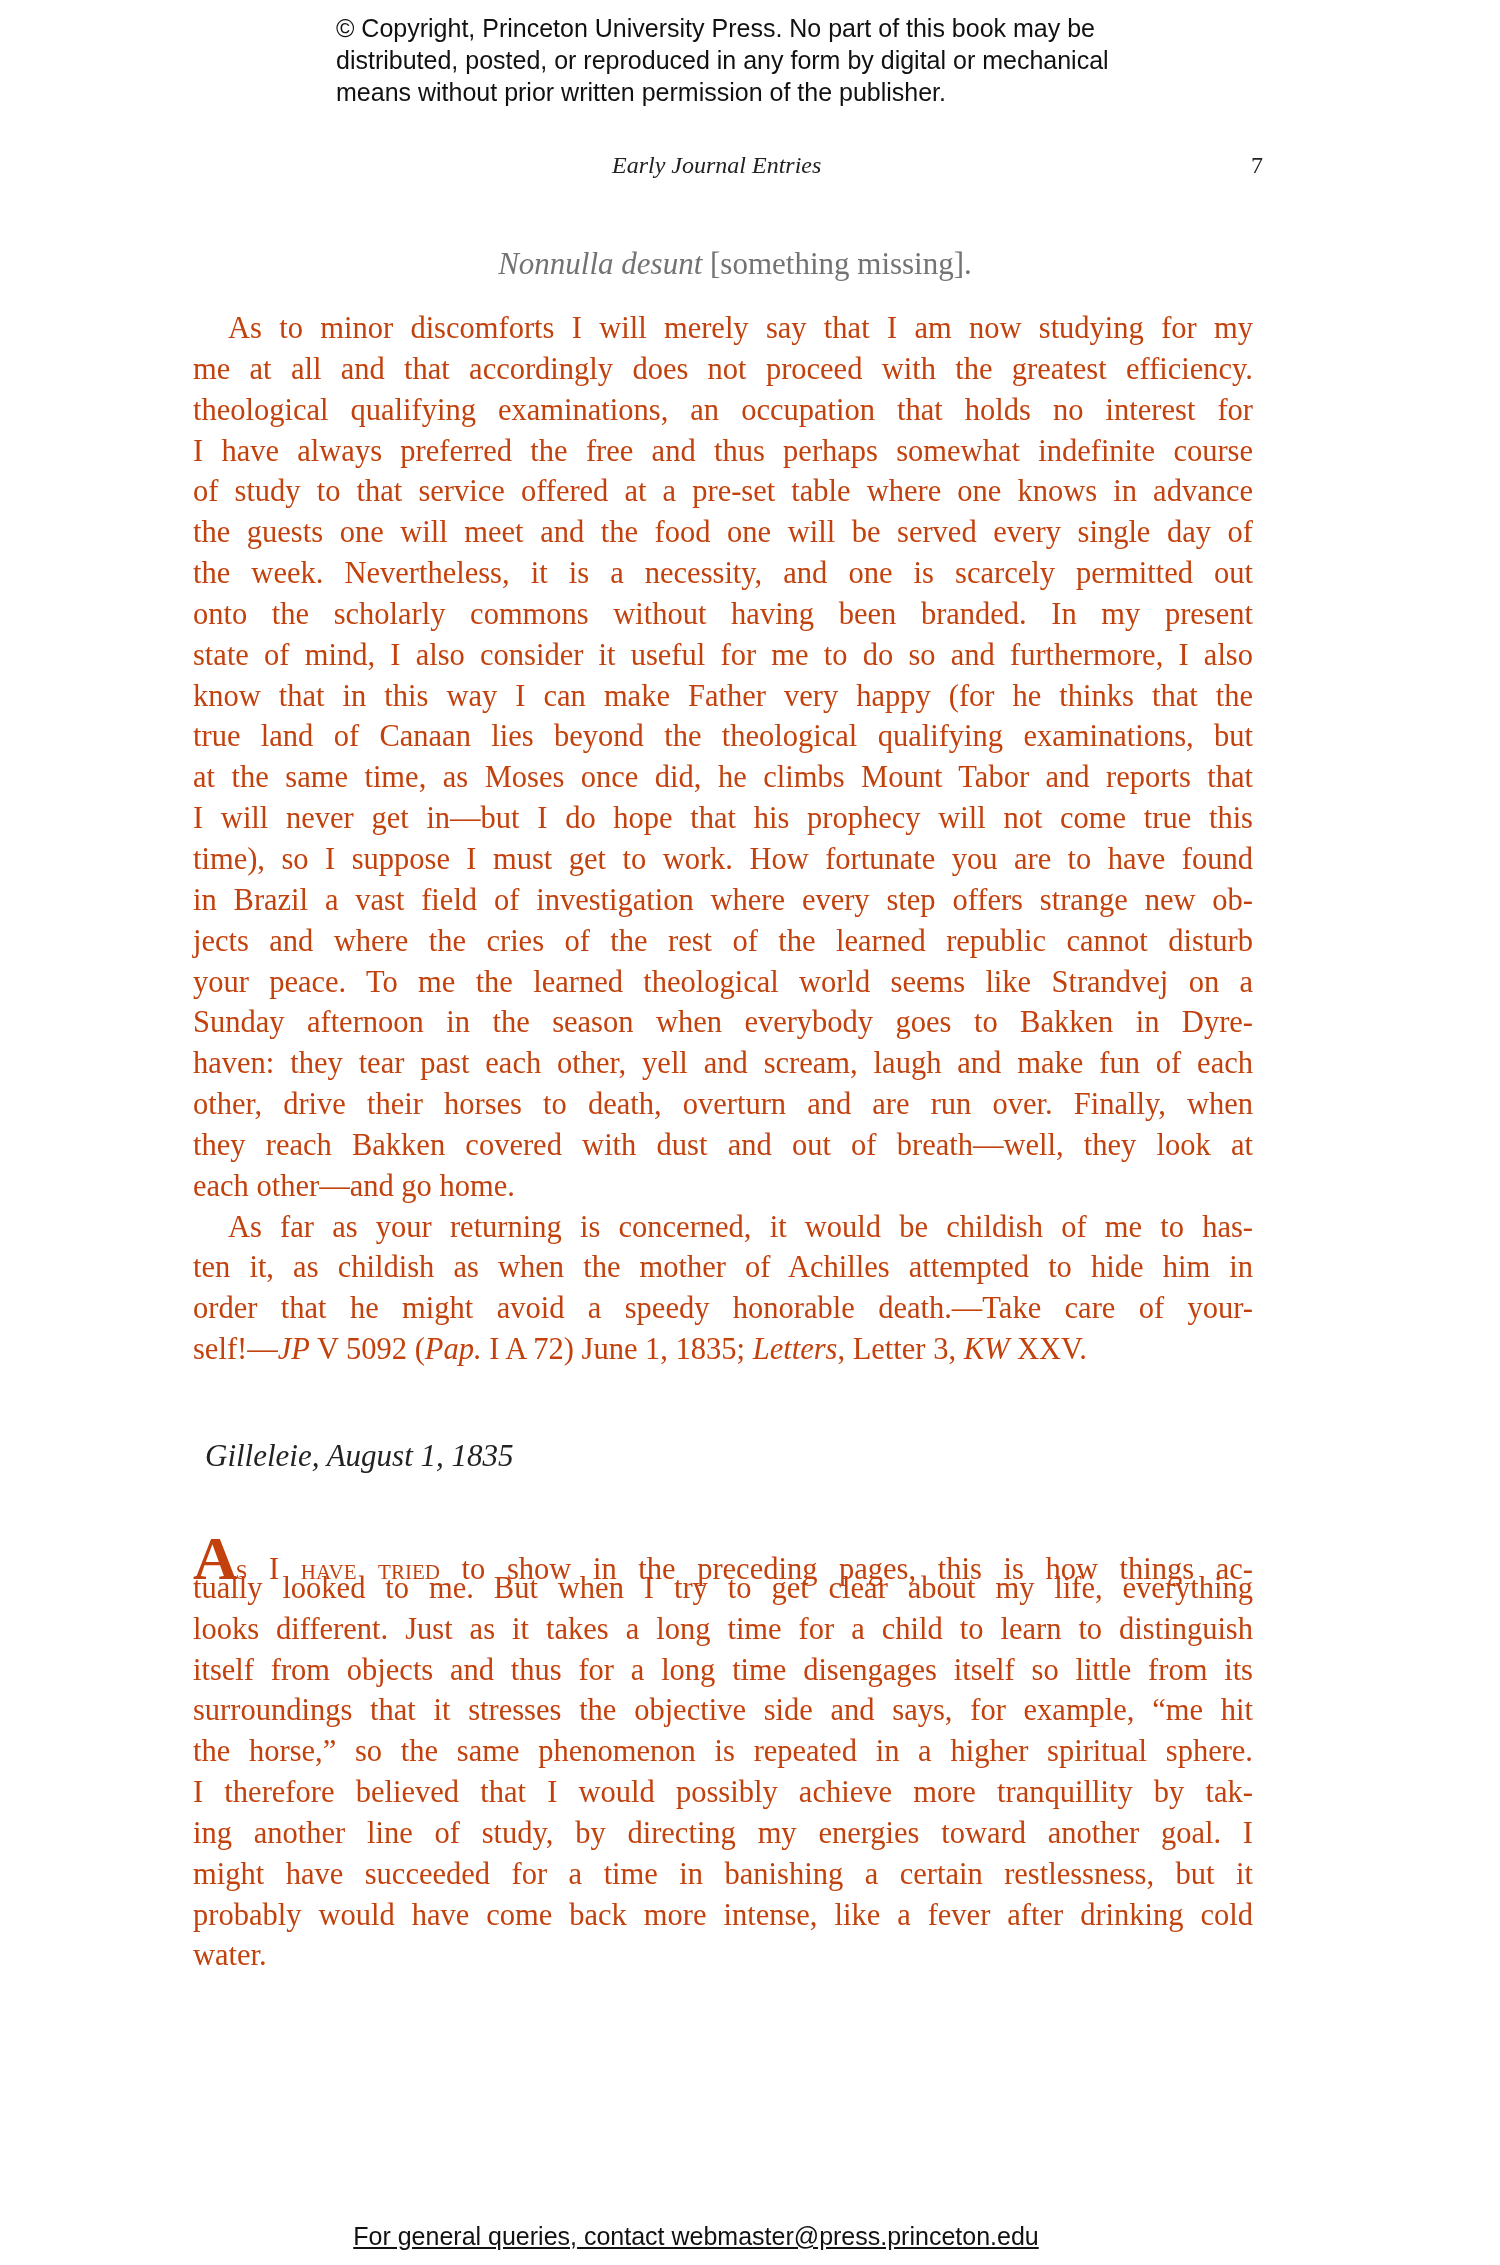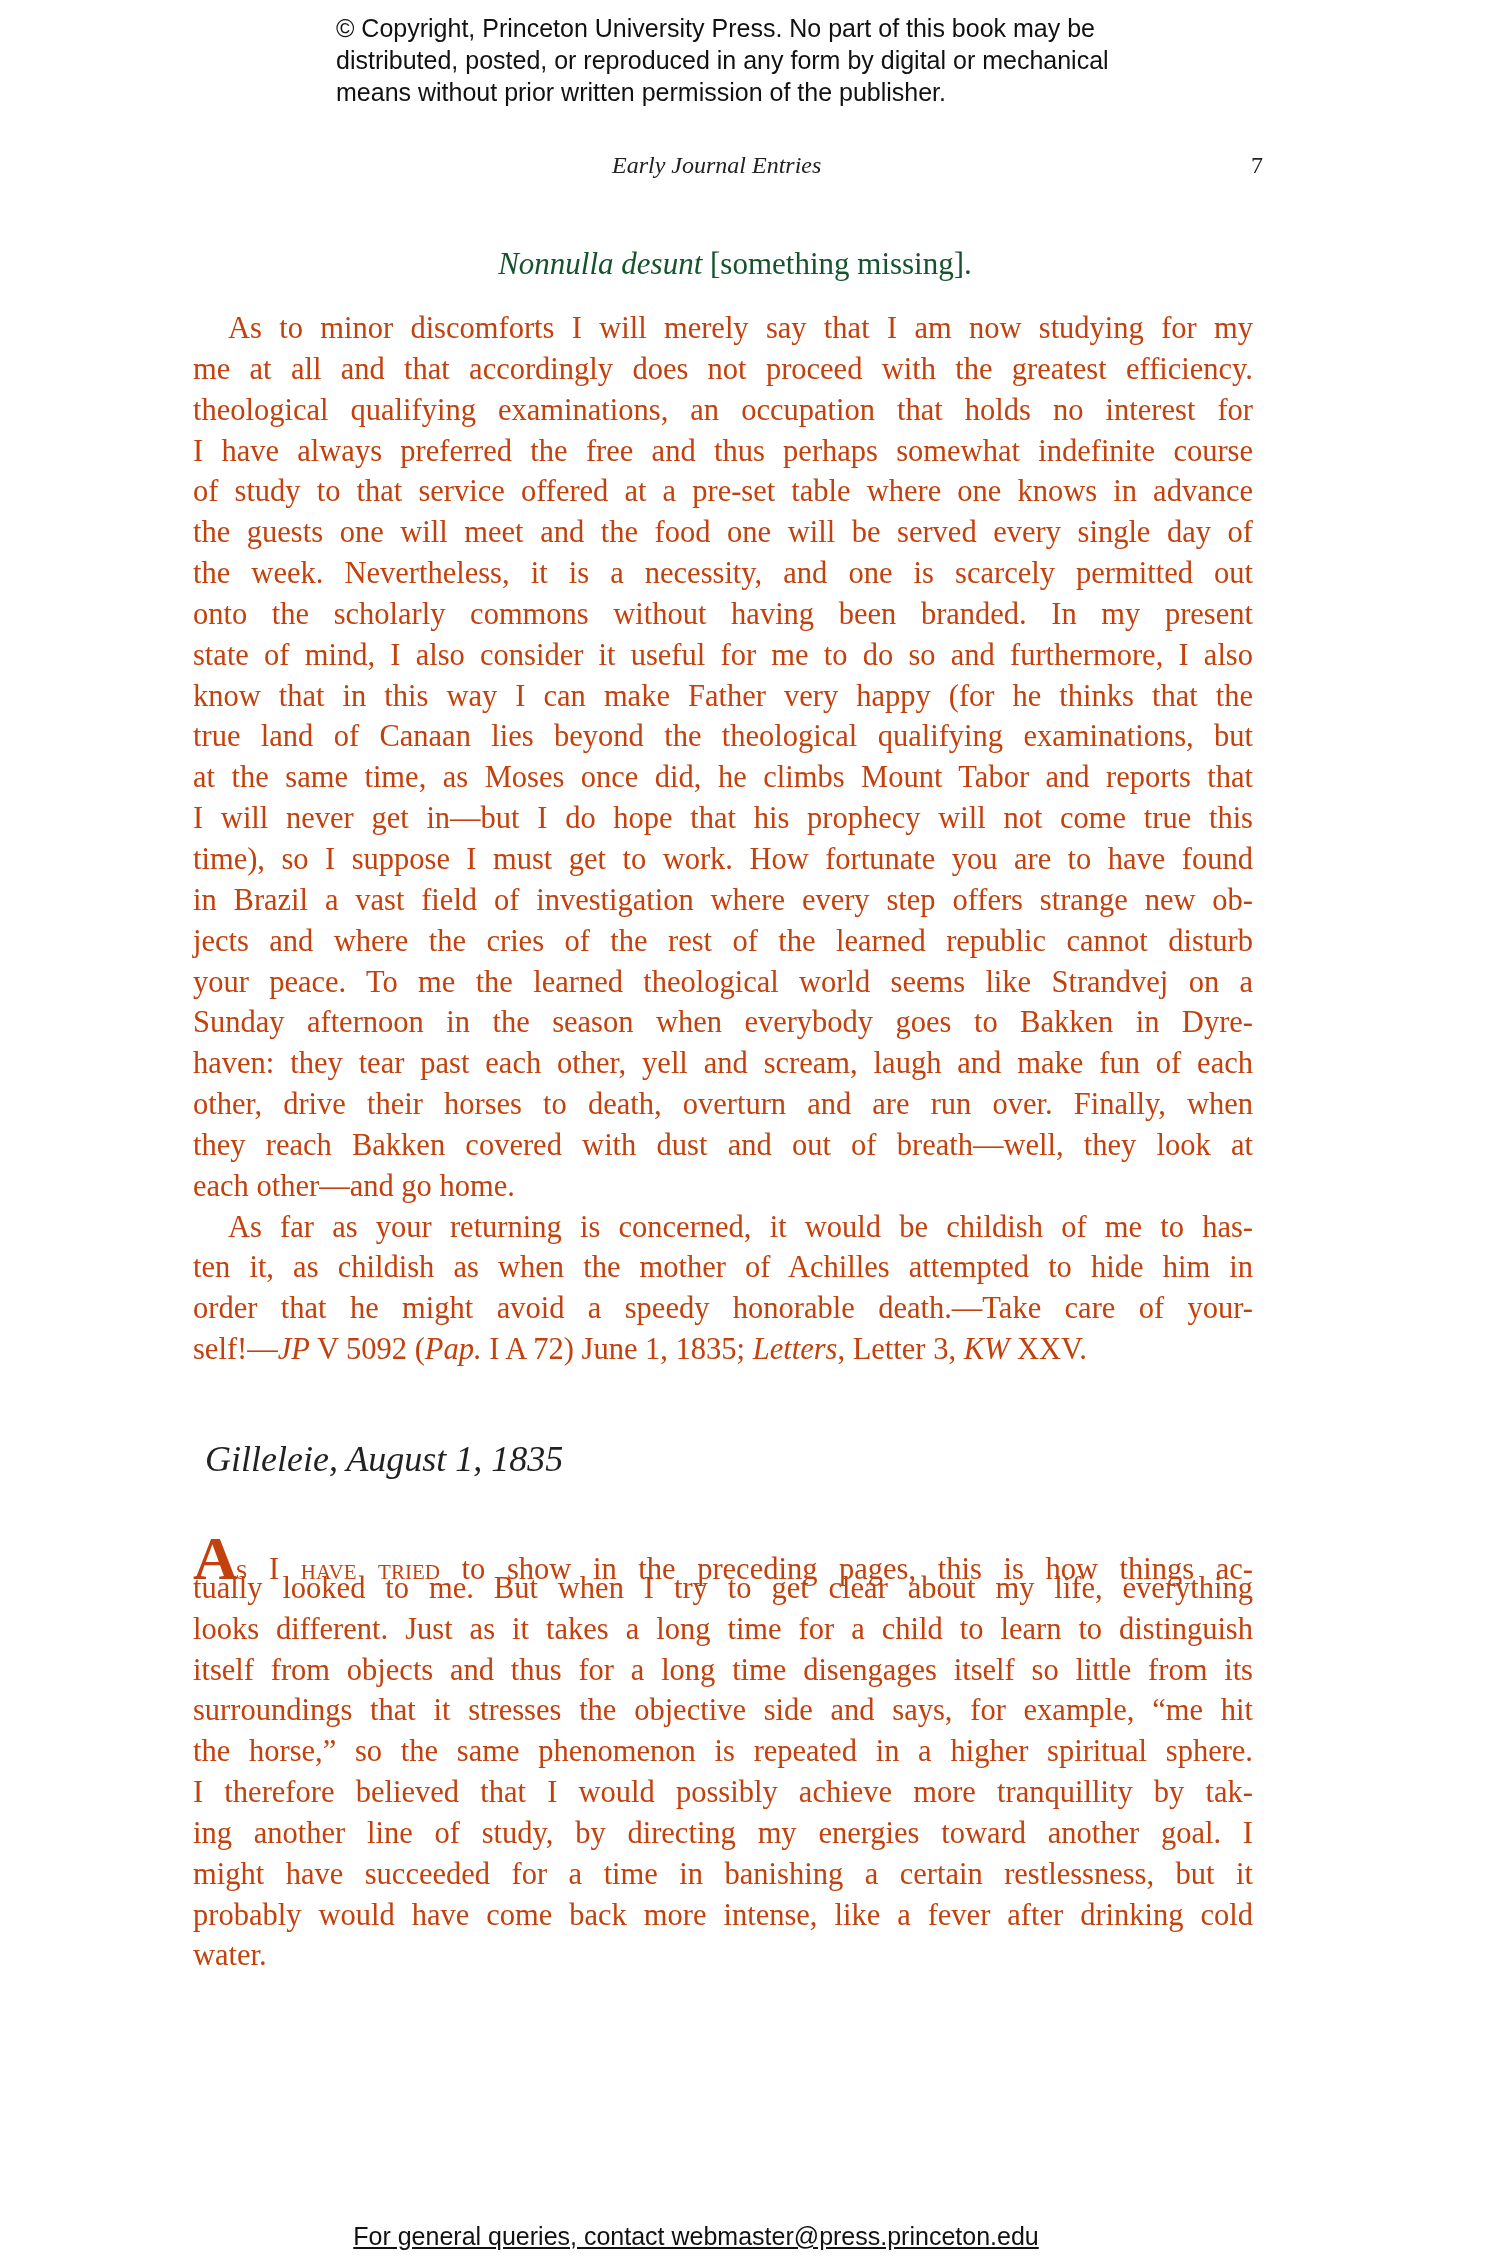--- a/index.html
+++ b/index.html
@@ -11,37 +11,37 @@
   }
   .copyright div { white-space: nowrap; margin-left: 8px; }
   .running-head {
     left: 205px; top: 152px; width: 1060px; height: 40px;
     font-family: "Liberation Serif", serif; font-size: 24px; color: #222;
   }
   .running-title { position: absolute; left: 407px; font-style: italic; }
   .page-number { position: absolute; right: 2px; }
   .centered-line {
     left: 205px; width: 1060px; text-align: center;
-    font-family: "Liberation Serif", serif; font-size: 31px; color: #14532d;
+    font-family: "Liberation Serif", serif; font-size: 31px; color: #737373;
   }
   .body-block {
     left: 193px; width: 1060px;
     font-family: Liberation Serif, serif; font-size: 30.5px; color: #c2410c;
   }
   .line {
     height: 40.85px; line-height: 40.85px;
     text-align: justify; text-align-last: justify;
     white-space: nowrap; overflow: visible;
   }
   .line.last { text-align-last: left; }
   .line.indent { padding-left: 35px; }
   .it { font-style: italic; }
   .entry-heading {
     left: 205px; top: 1438px;
-    font-family: "Liberation Serif", serif; font-style: italic; font-size: 36px; color: #222;
+    font-family: "Liberation Serif", serif; font-style: italic; font-size: 31px; color: #222;
   }
   .dropcap {
     font-size: 62px; font-weight: bold; line-height: 1; vertical-align: baseline; letter-spacing: -2px;
   }
   .smallcaps { font-variant: small-caps; font-size: 30.5px; }
   .footer {
     left: 0; width: 1392px; top: 2222px; text-align: center;
     font-family: "Liberation Sans", sans-serif; font-size: 25px; color: #111; text-decoration: underline;
   }
 </style>

